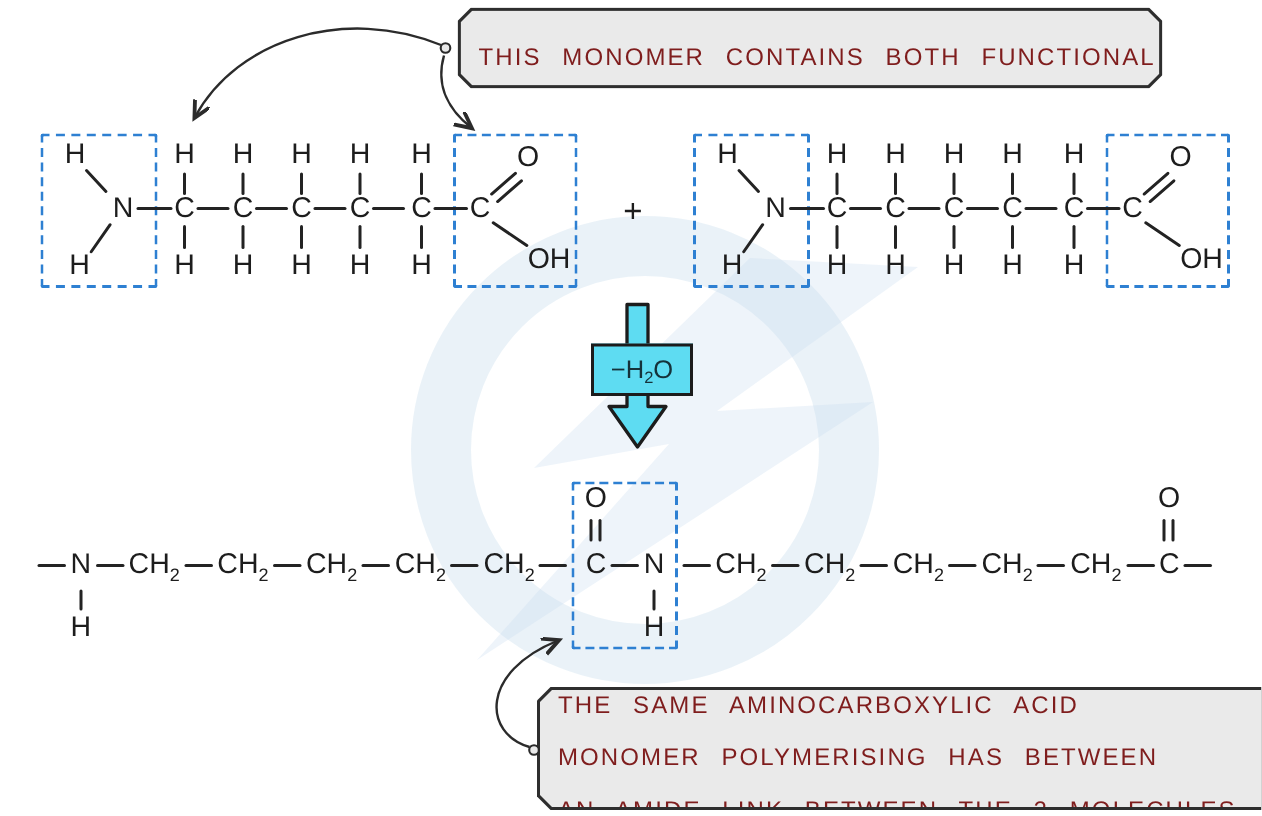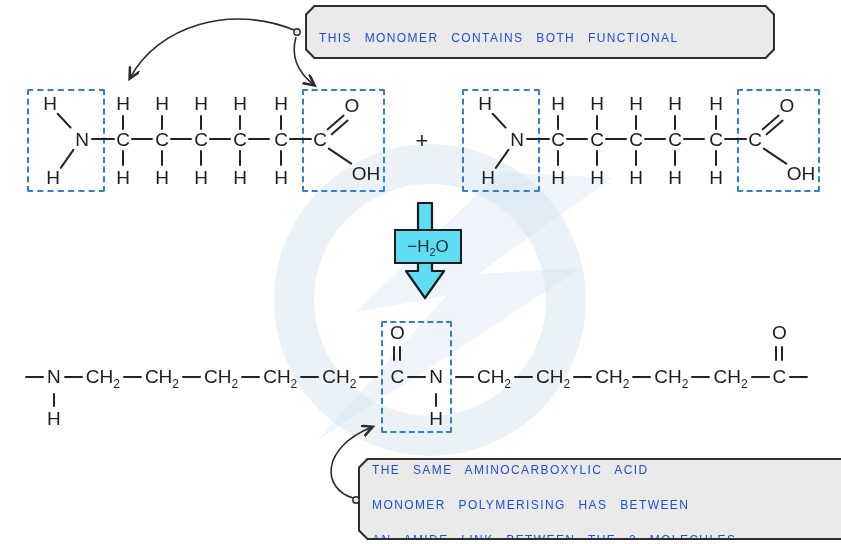--- a/index.html
+++ b/index.html
@@ -16,22 +16,22 @@
     background:#2e2e2e;
     clip-path:polygon(9px 0,calc(100% - 9px) 0,100% 9px,100% calc(100% - 9px),calc(100% - 9px) 100%,9px 100%,0 calc(100% - 9px),0 9px);
   }
   .chamfer-in {
     position:absolute; inset:2px; background:#eaeaea;
     clip-path:polygon(8px 0,calc(100% - 8px) 0,100% 8px,100% calc(100% - 8px),calc(100% - 8px) 100%,8px 100%,0 calc(100% - 8px),0 8px);
     display:flex; flex-direction:column; justify-content:center;
     padding:2px 6px 2px 12px; box-sizing:border-box;
   }
   .co-line {
-    font-size:12px; letter-spacing:1.4px; word-spacing:8px;
-    color:#1d4ed8; line-height:23px; white-space:nowrap;margin-top:12px;
+    font-size:16px; letter-spacing:1.4px; word-spacing:8px;
+    color:#7f1d1d; line-height:23px; white-space:nowrap;margin-top:12px;
   }
   
   .monomer { position:absolute; top:89px; width:360px; height:104px; }
   .at {
     position:absolute; transform:translate(-50%,-50%);
     font-size:19px; line-height:1; color:#1d1d1d; white-space:nowrap;
   }
   .b { position:absolute; height:2px; background:#232323; transform-origin:0 50%; border-radius:1px; }
   .vb { position:absolute; width:2px; background:#232323; border-radius:1px; }
   .dash-box { position:absolute; border:2px dashed #2e80d2; border-radius:2px; box-sizing:border-box; }

